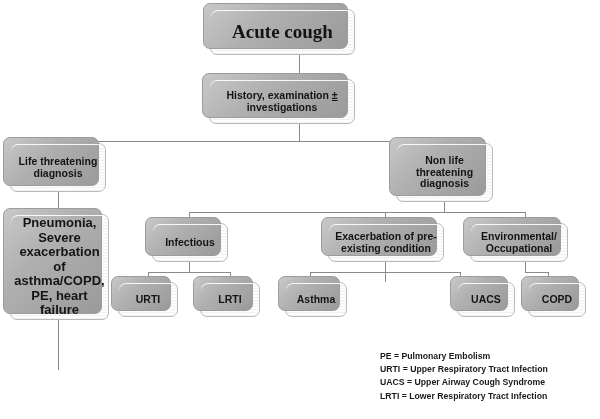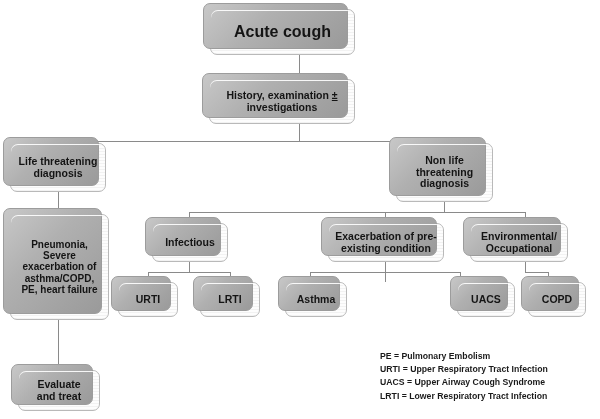--- a/index.html
+++ b/index.html
@@ -68,22 +68,22 @@
     border-radius: 7px;
     pointer-events: none;
     box-shadow: inset 0 1px 0 rgba(255,255,255,0.9);
   }
   .node .label {
     position: relative;
     z-index: 2;
     white-space: pre-line;
   }
 
-  .title-node { font-size: 16px; }
-  .big-node   { font-size: 10px; }
+  .title-node { font-size: 19px; font-family: Liberation Serif, serif; }
+  .big-node   { font-size: 13px; }
   .mid-node   { font-size: 10.5px; }
   .small-node { font-size: 10.5px; }
 
   .pm { text-decoration: underline; }
 
   
   #legend {
     position: absolute;
     left: 380px;
     top: 350px;
@@ -154,24 +154,20 @@
   </div>
 
   <div class="node big-node" style="left:10px; top:214px; width:99px; height:106px;">
     <span class="label">Pneumonia,
 Severe
 exacerbation of
 asthma/COPD,
 PE, heart failure</span>
   </div>
 
-  <div class="node mid-node" style="left:18px; top:370px; width:82px; height:41px;">
-    <span class="label">Evaluate
-and treat</span>
-  </div>
 
   <div class="node mid-node" style="left:152px; top:223px; width:76px; height:39px;">
     <span class="label">Infectious</span>
   </div>
 
   <div class="node mid-node" style="left:328px; top:223px; width:116px; height:39px;">
     <span class="label">Exacerbation of pre-
 existing condition</span>
   </div>
 

